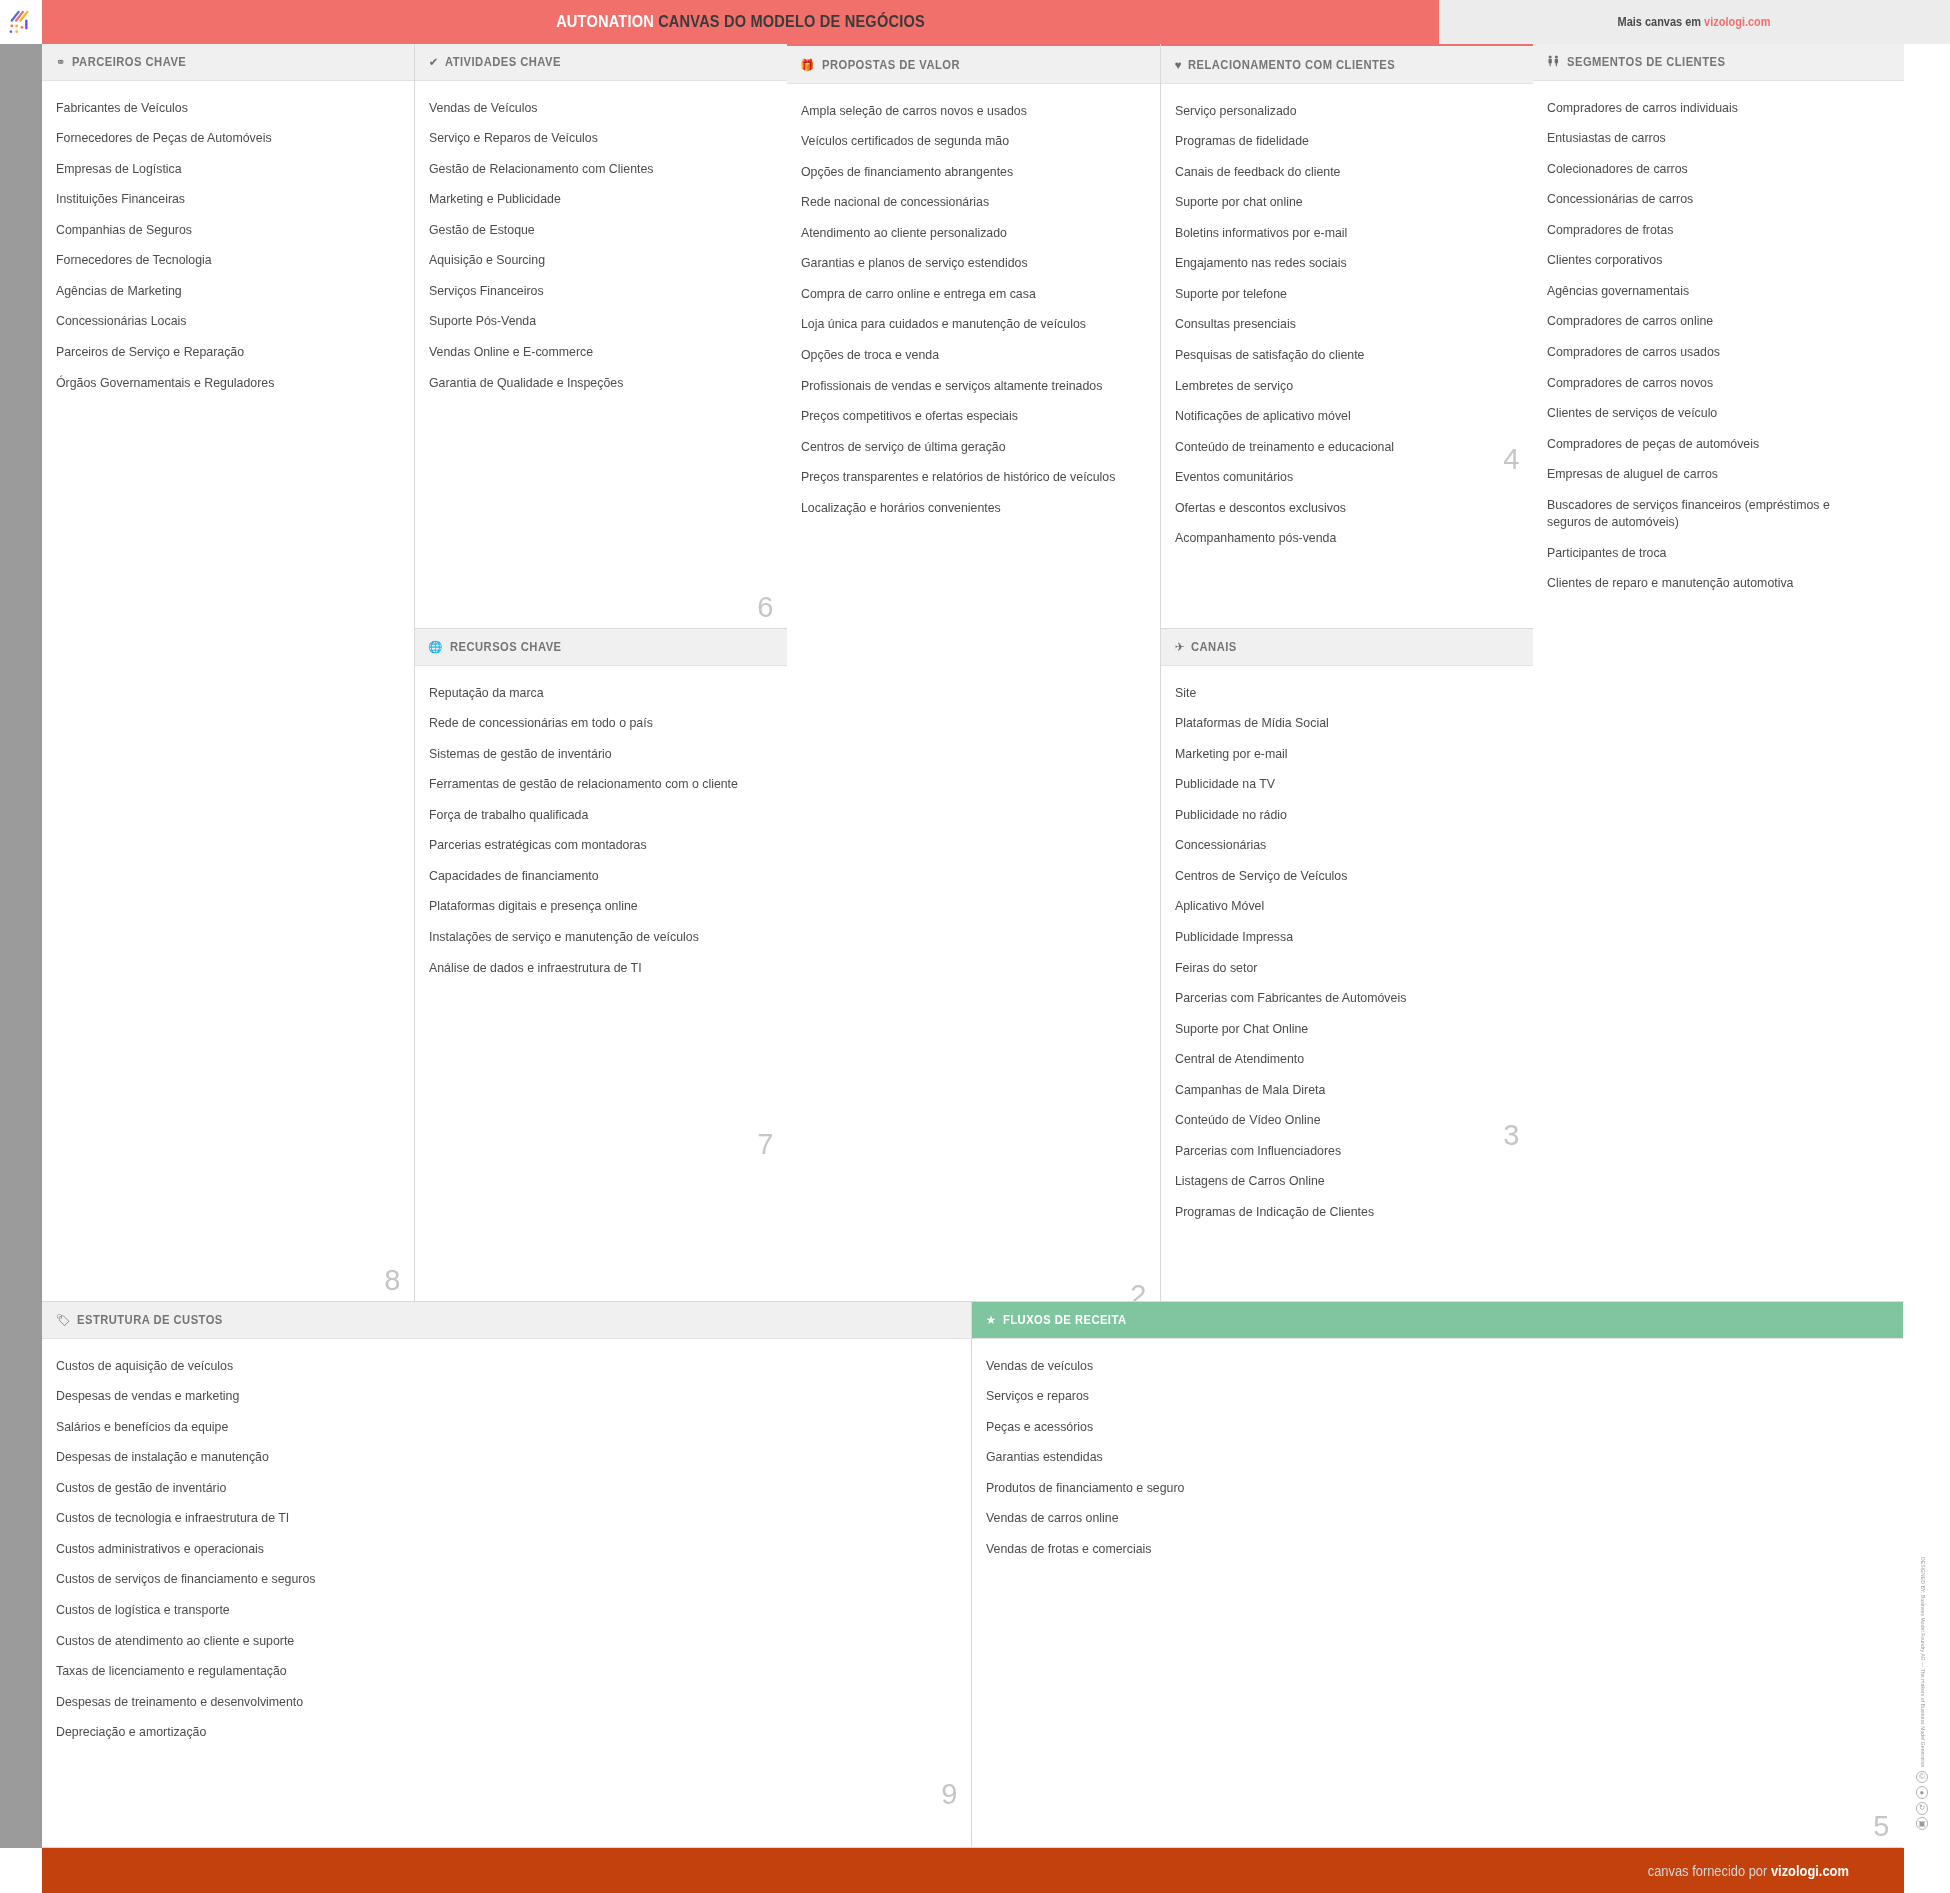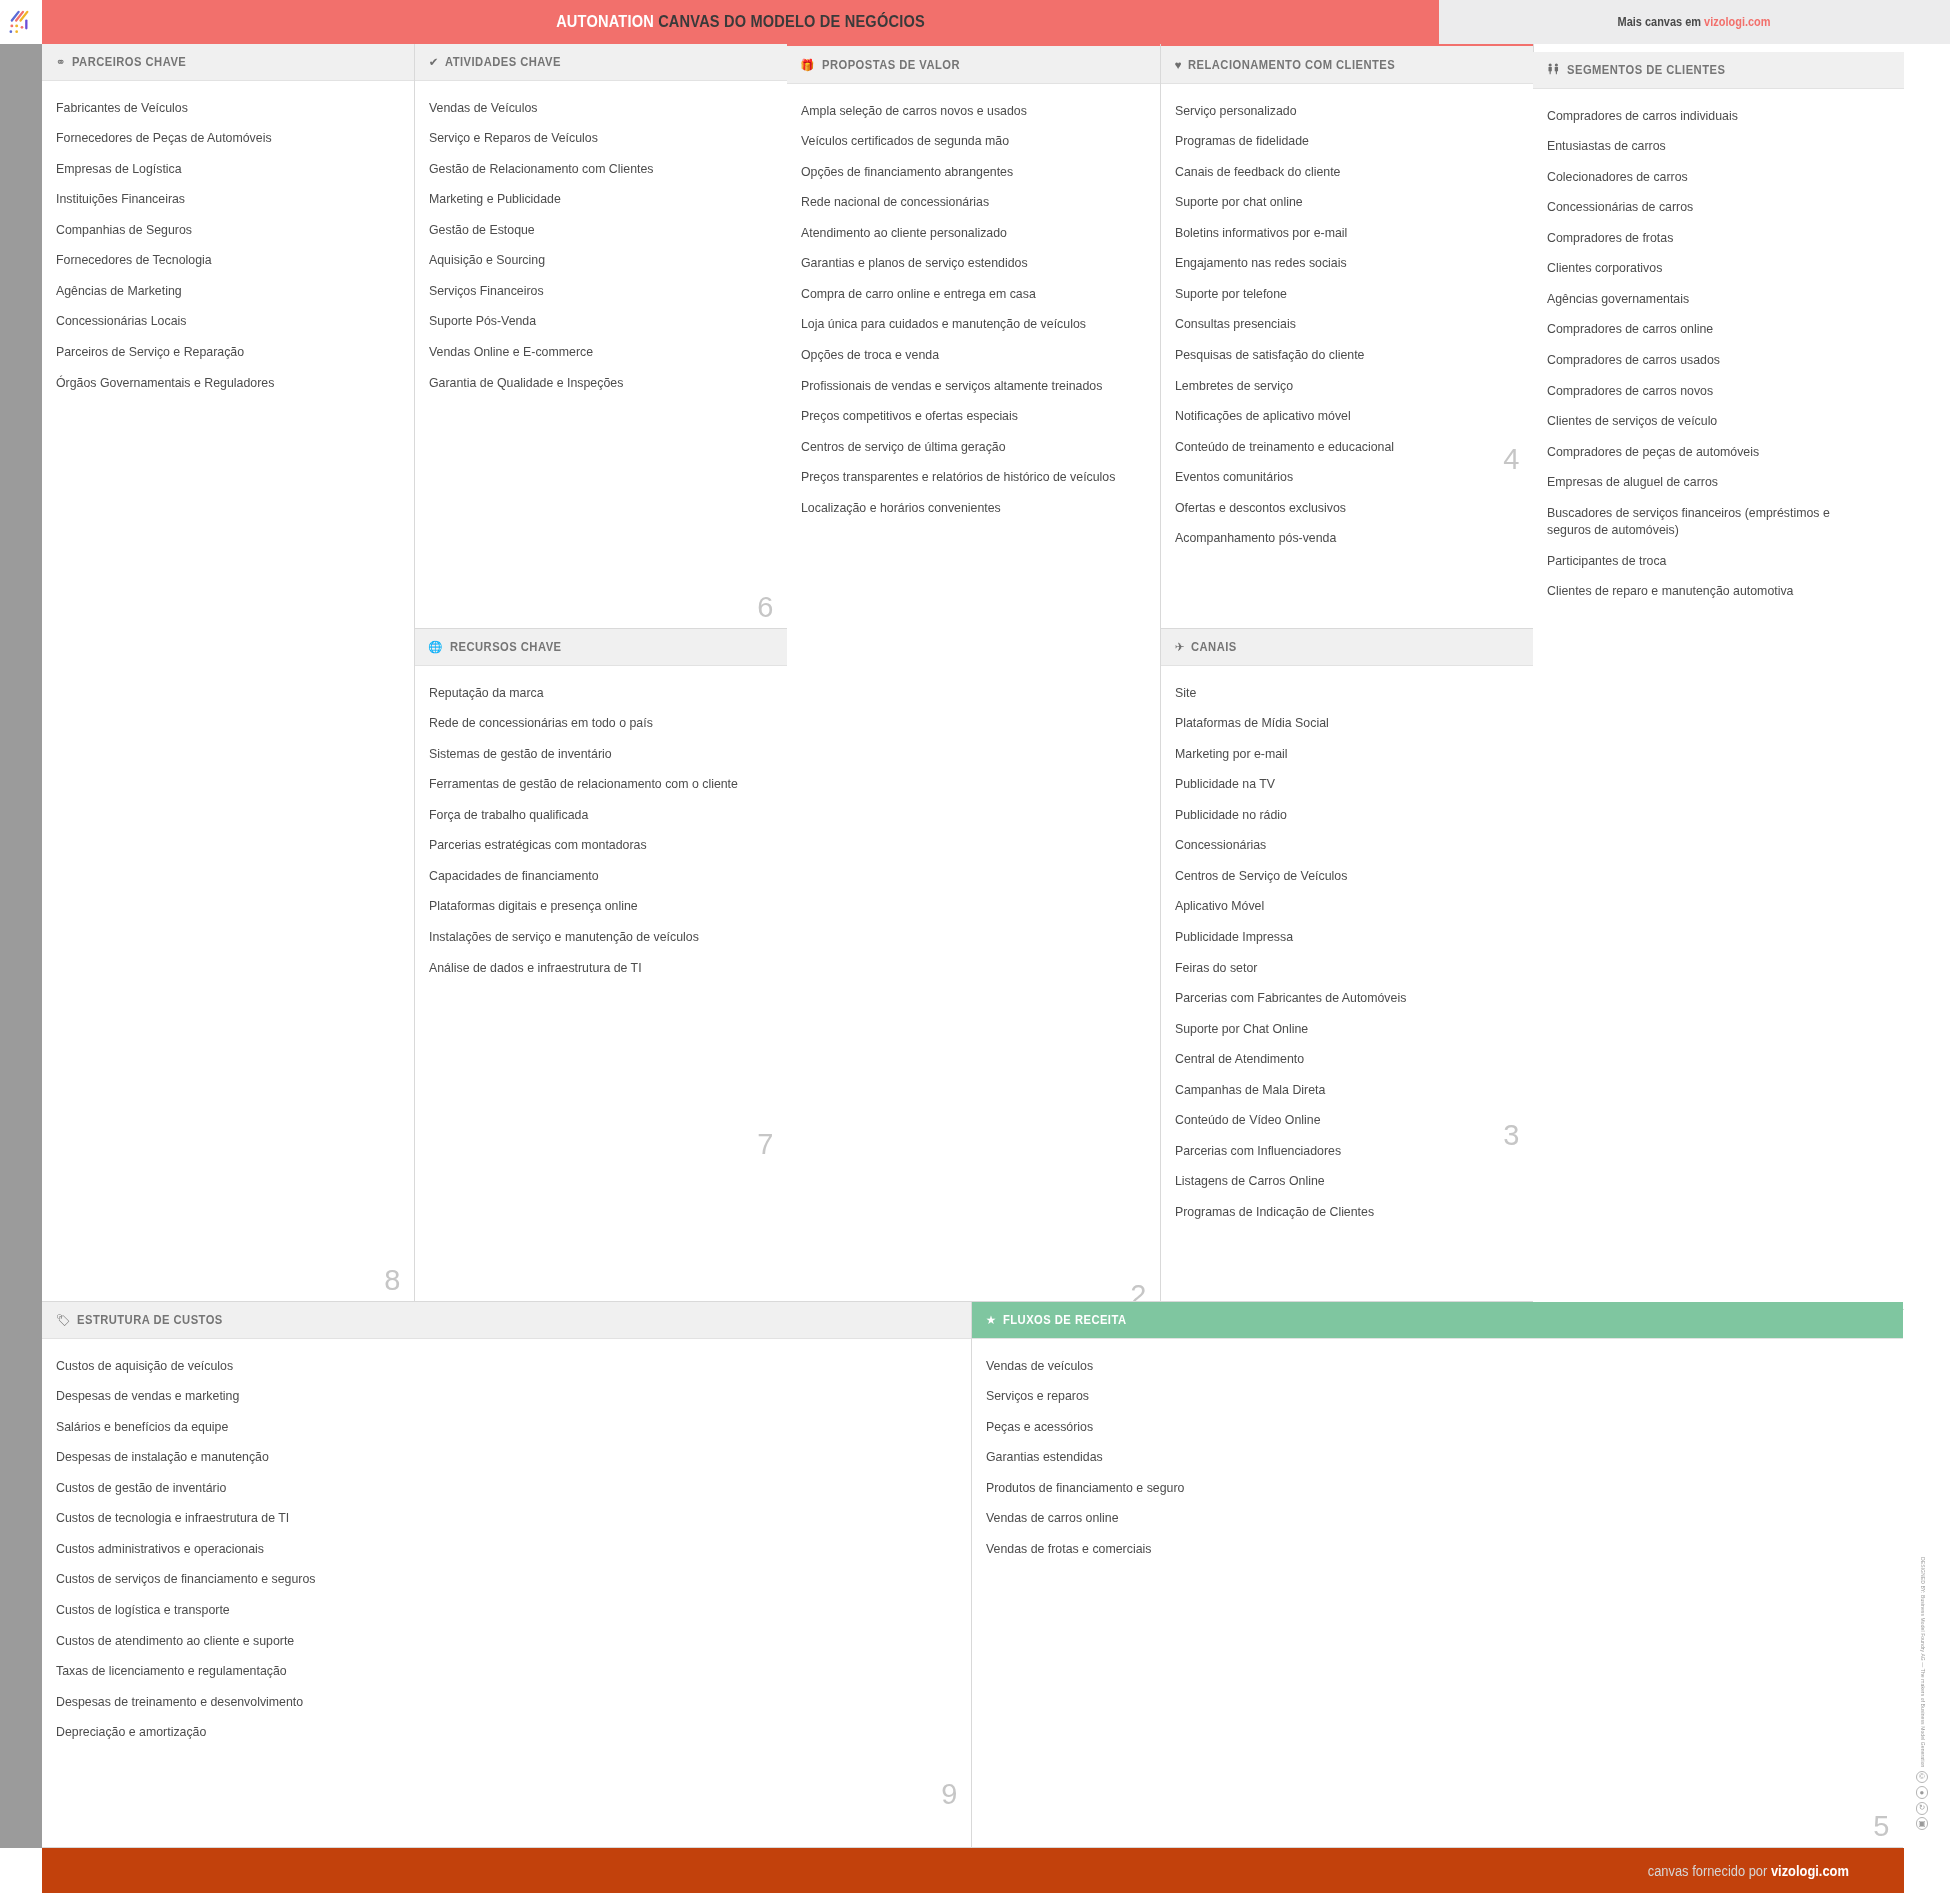--- a/index.html
+++ b/index.html
@@ -373,21 +373,21 @@
         <div class="item">Central de Atendimento</div>
         <div class="item">Campanhas de Mala Direta</div>
         <div class="item">Conteúdo de Vídeo Online</div>
         <div class="item">Parcerias com Influenciadores</div>
         <div class="item">Listagens de Carros Online</div>
         <div class="item">Programas de Indicação de Clientes</div>
         <div class="block-number">3</div>
       </div>
     </div>
 
-    <div class="block" style="left:1491px; top:8px; width:371px; height:1258px; border-right:none;">
+    <div class="block" style="left:1491px; top:0; width:371px; height:1258px; border-right:none;">
       <div class="block-header">
         <span class="hdr-icon">
           <svg width="13.7" height="11.7" viewBox="0 0 14 12">
             <circle cx="3.2" cy="2" r="1.6" fill="#6e6e6e"></circle>
             <path d="M1.5 4.2h3.4v4.2h-1l-.2 3.2h-1l-.2-3.2h-1z" fill="#6e6e6e"></path>
             <circle cx="9.6" cy="2" r="1.6" fill="#6e6e6e"></circle>
             <path d="M7.9 4.2h3.4v4.2h-1l-.2 3.2h-1l-.2-3.2h-1z" fill="#6e6e6e"></path>
           </svg>
         </span>
         <span class="block-title">SEGMENTOS DE CLIENTES</span>

